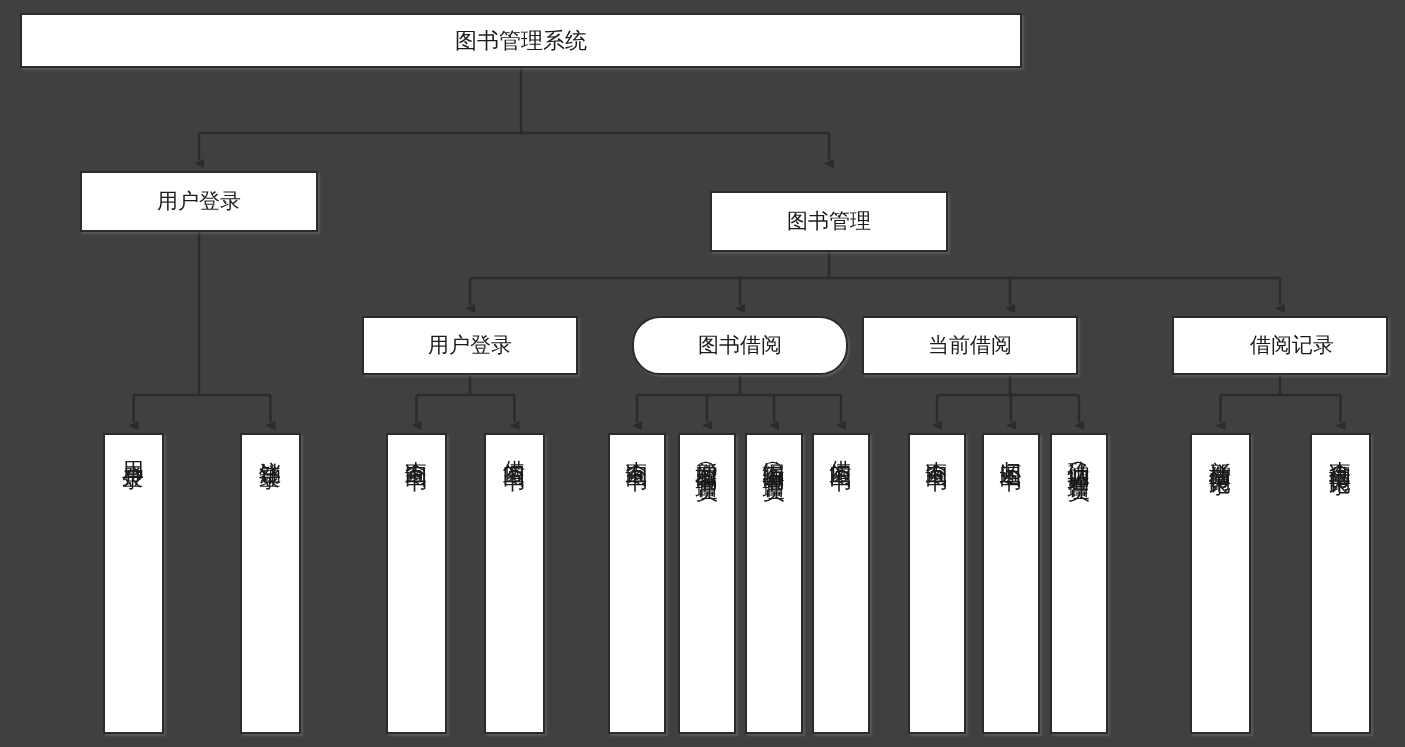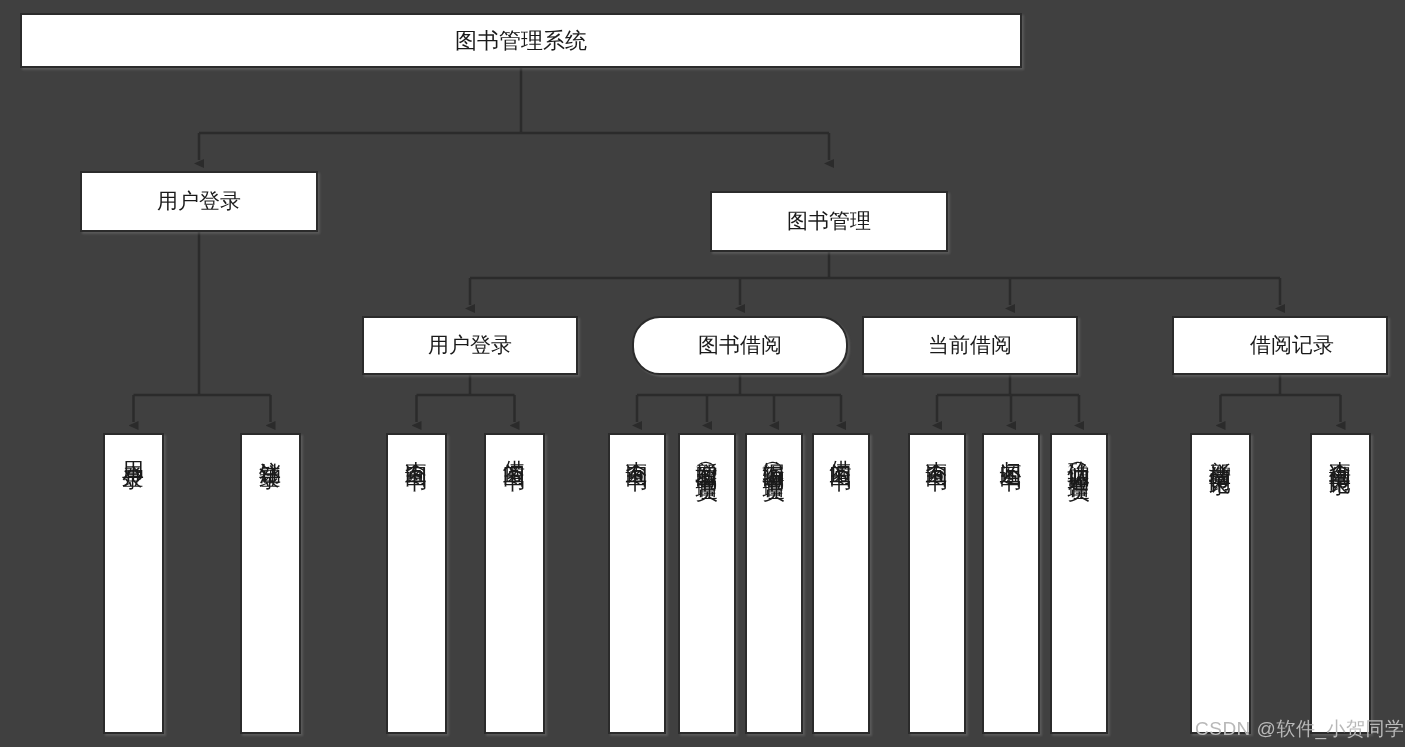--- a/index.html
+++ b/index.html
@@ -172,15 +172,14 @@
         <div class="node-label">确认归还（管理员）</div>
       </div>
       <div class="node leaf" style="left: 1190px; top: 433px; width: 61px; height: 301px;">
         <div class="node-label">新增借阅记录</div>
       </div>
       <div class="node leaf" style="left: 1310px; top: 433px; width: 61px; height: 301px;">
         <div class="node-label">查询借阅记录</div>
       </div>
     </div>
 
-  <div class="watermark" style="left: 1195px; top: 716px;">CSDN @软件_小贺同学</div>
 
 </div>
 
 </body></html>

